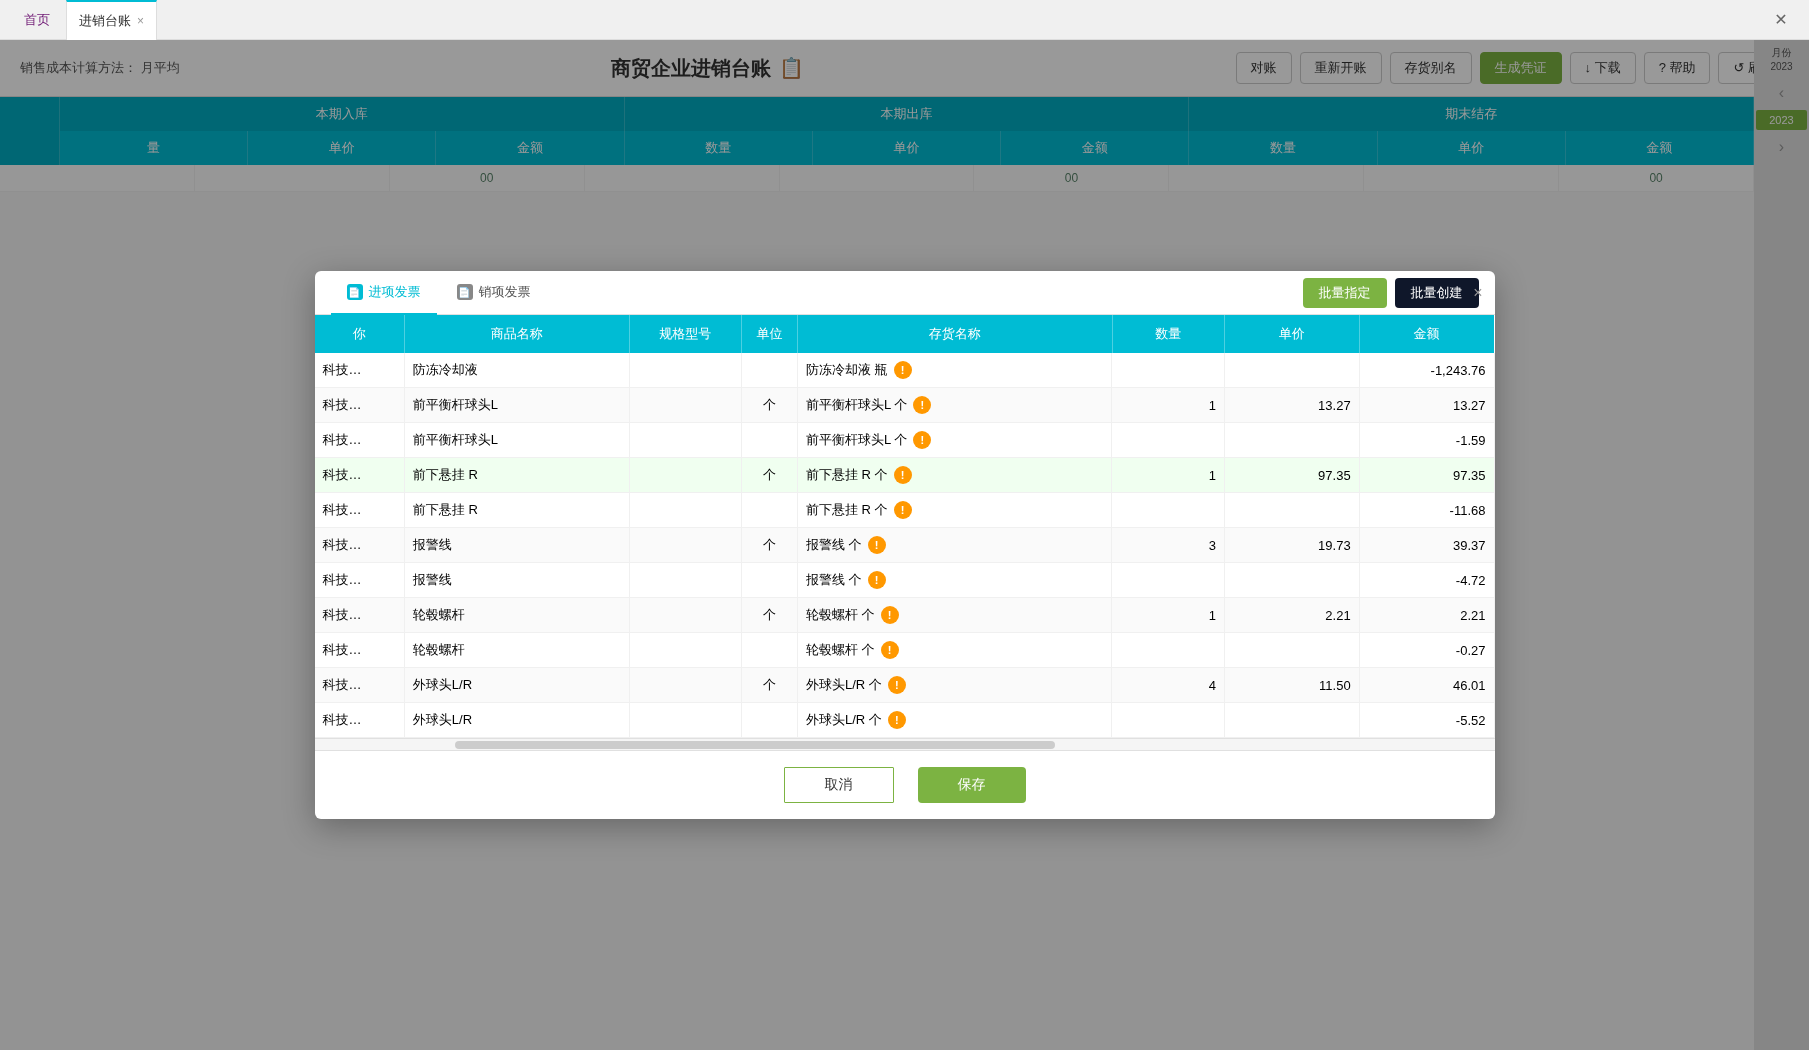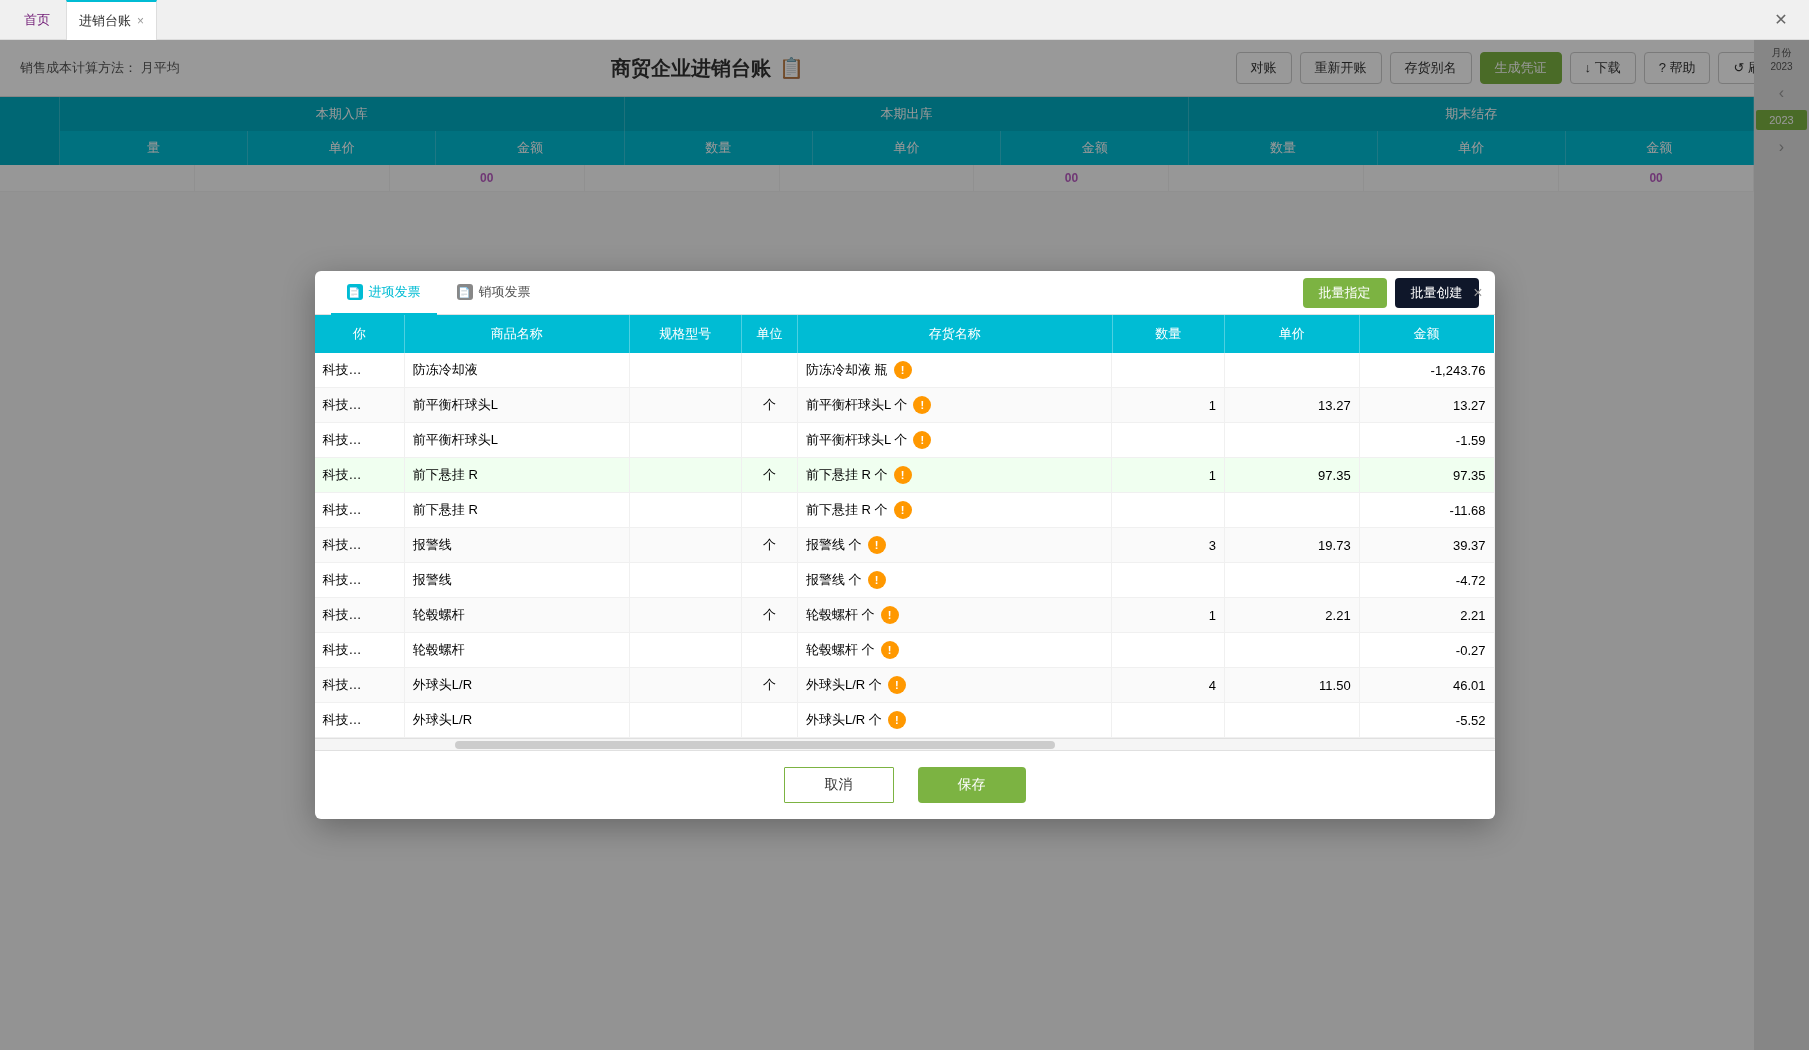--- a/index.html
+++ b/index.html
@@ -320,23 +320,22 @@
     .bg-data-row {
       display: flex;
       border-bottom: 1px solid #eee;
       background: #fff;
     }
     .bg-data-cell {
       flex: 1;
       text-align: center;
       padding: 6px 4px;
       border-right: 1px solid #f0f0f0;
-      color: #a21caf;
+      color: #14532d;
       font-size: 12px;
-      font-weight: bold;
     }
 
     
     .side-panel {
       position: absolute;
       right: 0;
       top: 0;
       width: 55px;
       background: #e0e0e0;
       height: 100%;

